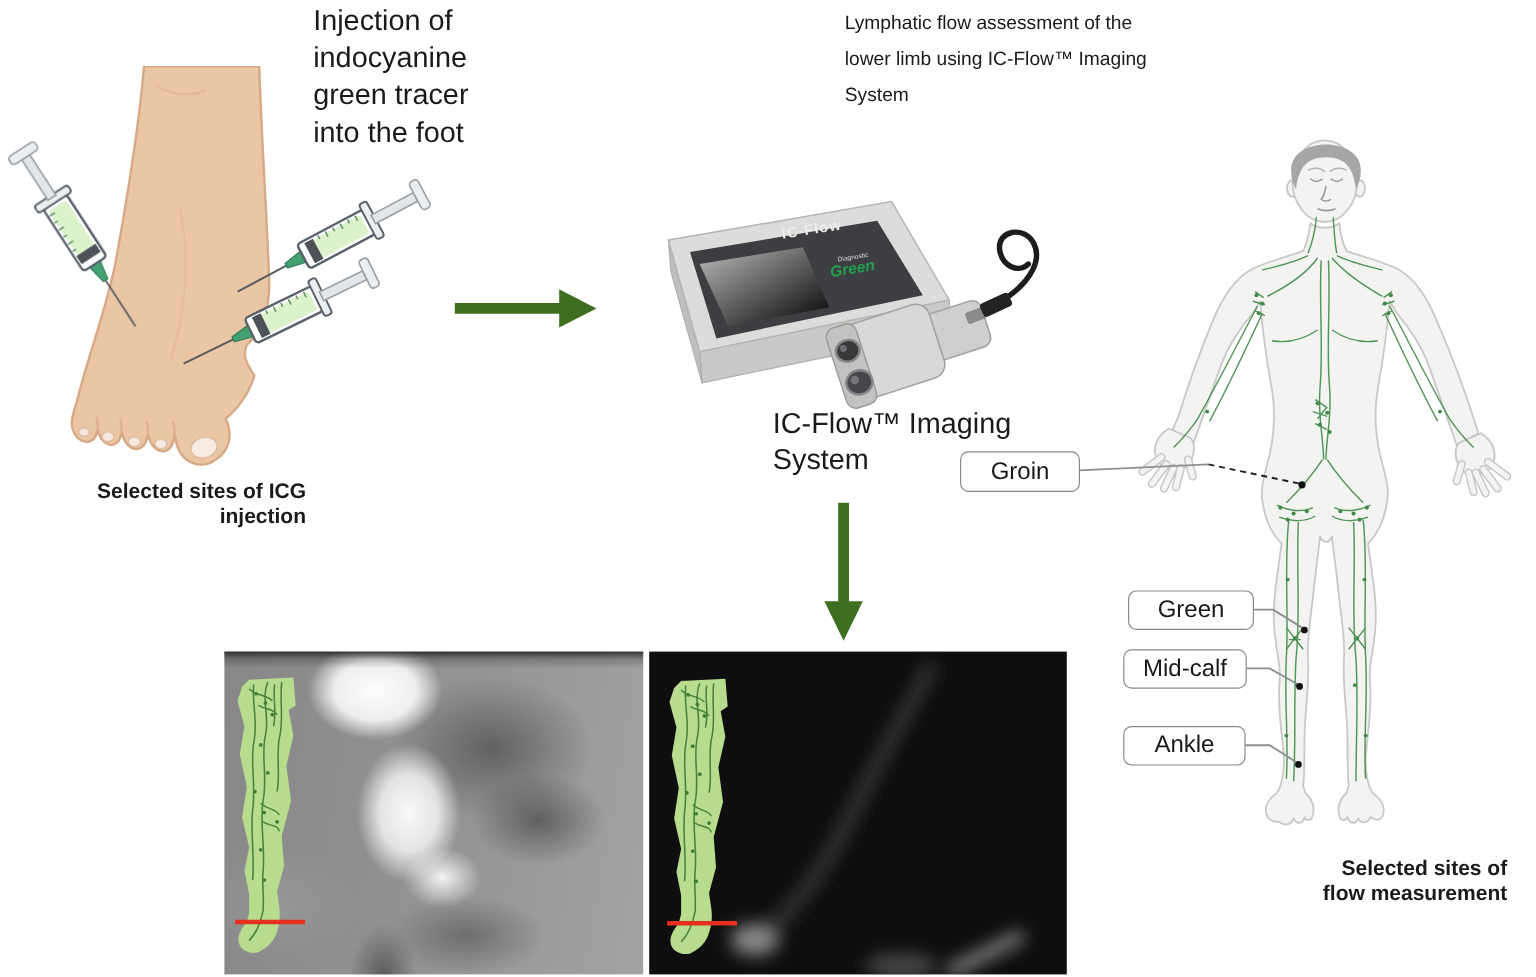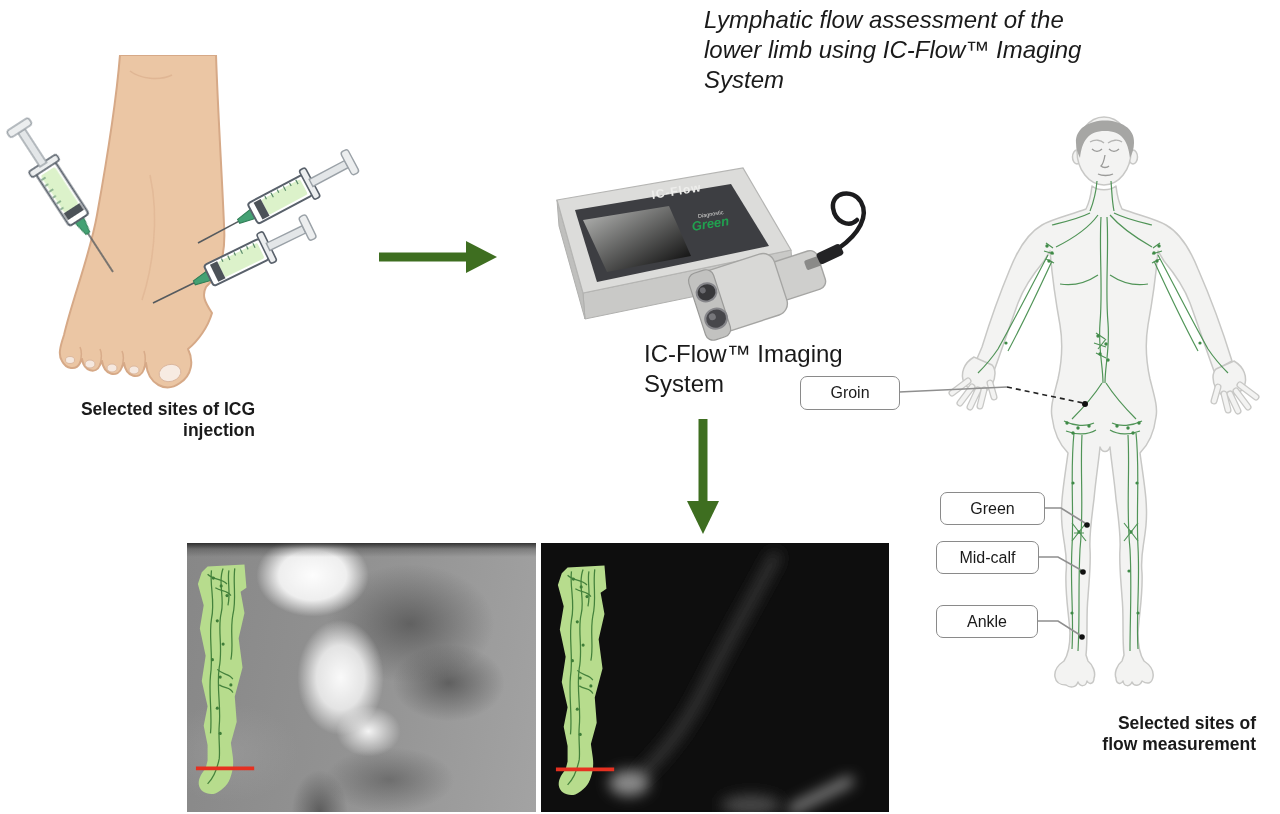--- a/index.html
+++ b/index.html
@@ -1,26 +1,26 @@
 <!DOCTYPE html>
 <html><head>
 <meta charset="utf-8">
 <style>
   html,body{margin:0;padding:0;background:#fff;}
   #canvas{position:relative;width:1280px;height:814px;background:#ffffff;overflow:hidden;
           font-family:"Liberation Sans",sans-serif;color:#1a1a1a;}
   .abs{position:absolute;}
   .preline{white-space:pre-line;}
   .note{font-size:24px;line-height:31px;}
-  .title{font-size:24px;line-height:30px;font-style:italic;}
+  .title{font-size:16px;line-height:30px;}
   .cap{font-weight:bold;font-size:17.5px;line-height:21px;text-align:right;}
   .devlabel{font-size:24px;line-height:30px;}
   .tagbox{background:#fff;border:1.6px solid #8a8a8a;border-radius:7px;
           display:flex;align-items:center;justify-content:center;
-          font-size:16px;z-index:6;}
+          font-size:20px;z-index:6;}
   .scan{position:absolute;top:543px;height:269px;overflow:hidden;}
   #scanL{left:187px;width:349px;
     background:
       linear-gradient(180deg, rgba(25,25,25,.8) 0px, rgba(25,25,25,.25) 6px, rgba(25,25,25,0) 14px),
       radial-gradient(ellipse 75px 55px at 36% 12%, rgba(255,255,255,.98) 0%, rgba(255,255,255,.85) 45%, rgba(255,255,255,0) 75%),
       radial-gradient(ellipse 60px 80px at 44% 50%, rgba(255,255,255,.95) 0%, rgba(255,255,255,.75) 40%, rgba(255,255,255,0) 72%),
       radial-gradient(ellipse 46px 36px at 52% 70%, rgba(255,255,255,.9), rgba(255,255,255,0) 70%),
       radial-gradient(ellipse 120px 85px at 64% 30%, rgba(62,62,62,.6), rgba(62,62,62,0) 70%),
       radial-gradient(ellipse 80px 55px at 75% 52%, rgba(48,48,48,.55), rgba(48,48,48,0) 70%),
       radial-gradient(ellipse 90px 45px at 58% 88%, rgba(70,70,70,.5), rgba(70,70,70,0) 72%),
@@ -71,20 +71,24 @@
         <rect x="-120" y="-8.5" width="44" height="17" rx="2" fill="#dcf2ca"></rect>
         <rect x="-76" y="-9.5" width="8" height="19" fill="#4c5258"></rect>
         <path d="M-116,10 v-5 M-109,10 v-3.5 M-102,10 v-5 M-95,10 v-3.5 M-88,10 v-5 M-81,10 v-3.5" stroke="#5a8b6a" stroke-width="1.2"></path>
         <rect x="-130" y="-16.5" width="7" height="33" rx="2.5" fill="#eceeef" stroke="#59616b" stroke-width="1.6"></rect>
         <rect x="-168" y="-4" width="40" height="8" fill="#e3e6e8" stroke="#9aa1a7" stroke-width="1.4"></rect>
         <rect x="-176" y="-13" width="8" height="26" rx="3" fill="#eceeef" stroke="#9aa1a7" stroke-width="1.4"></rect>
       </g>
     </defs>
   </svg>
 
+  <div class="abs note preline" style="left:261px;top:2px;">Injection of
+indocyanine
+green tracer
+into the foot</div>
   <div class="abs title preline" style="left:704px;top:5px;width:490px;">Lymphatic flow assessment of the
 lower limb using IC-Flow™ Imaging
 System</div>
   <div class="abs devlabel preline" style="left:620px;top:339px;margin-left:24px;">IC-Flow™ Imaging
 System</div>
   <div class="abs cap preline" style="left:35px;top:399px;width:220px;">Selected sites of ICG
 injection</div>
   <div class="abs cap preline" style="left:1030px;top:713px;width:226px;">Selected sites of
 flow measurement</div>
 

